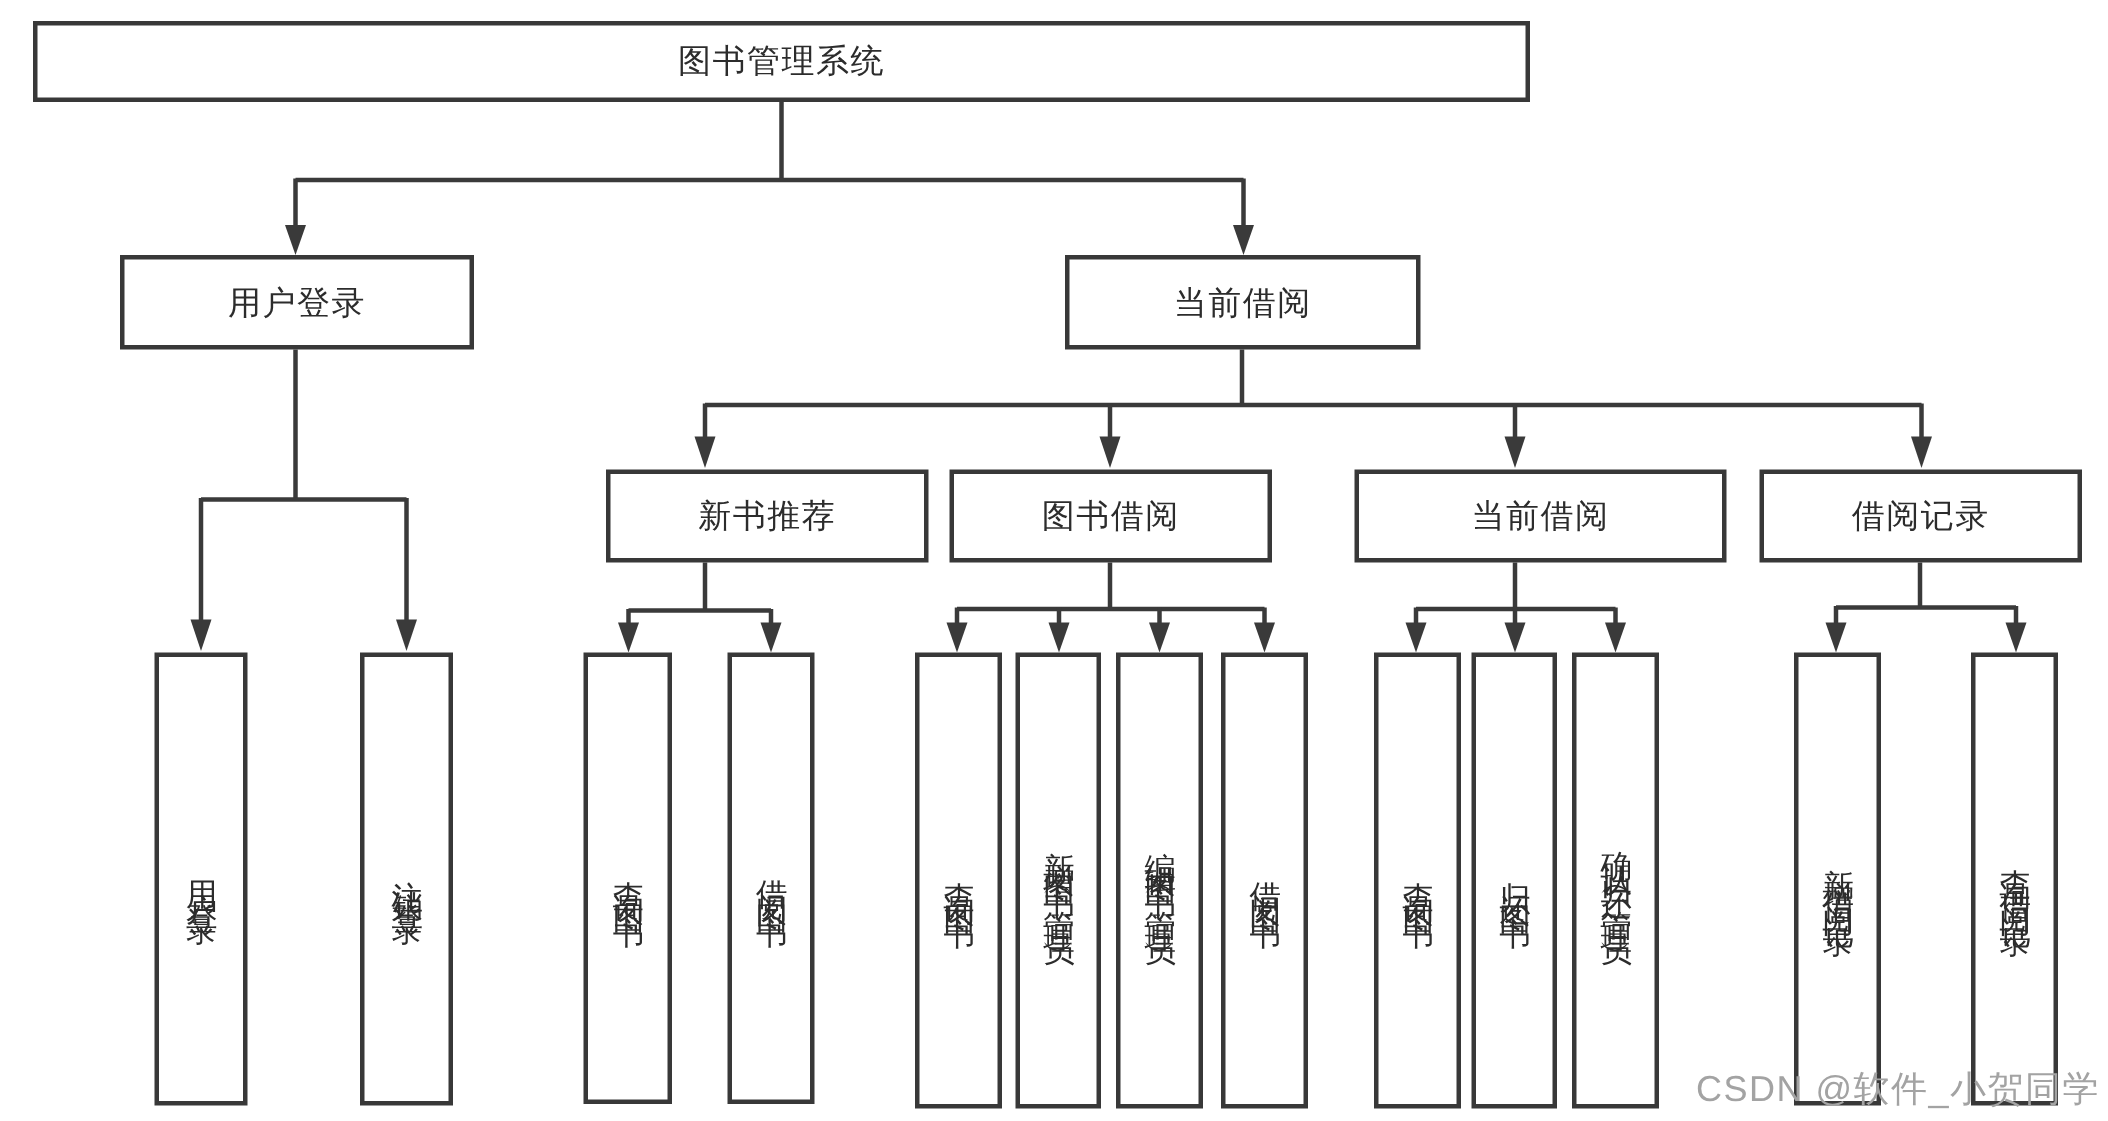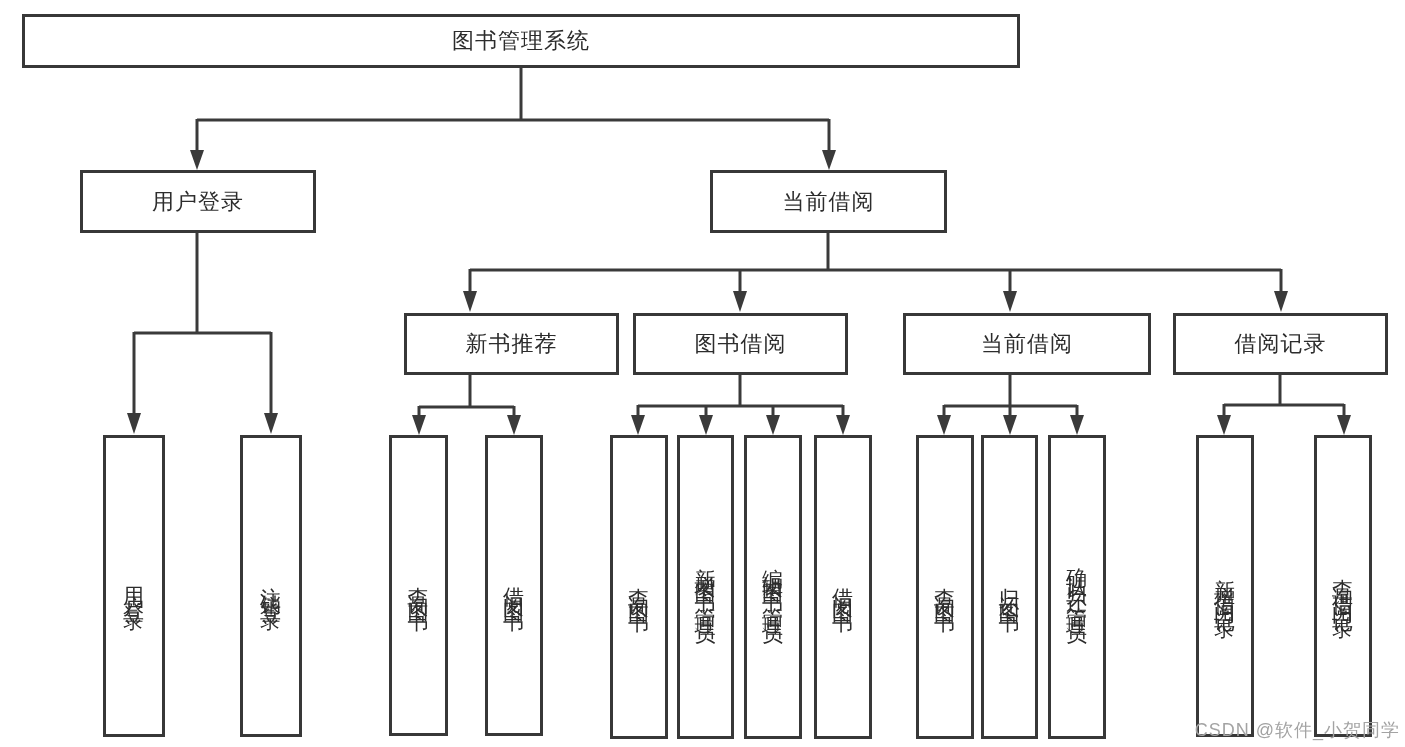--- a/index.html
+++ b/index.html
@@ -46,21 +46,21 @@
     writing-mode: vertical-rl;
     text-orientation: mixed;
     letter-spacing: 8px;
     line-height: 1;
     white-space: nowrap;
   }
   #watermark {
     position: absolute;
     right: 5px;
     bottom: 5px;
-    font-size: 18px;
+    font-size: 24px;
     color: var(--watermark, #a3a3a3);
     letter-spacing: 1px;
     pointer-events: none;
   }
 </style>
 </head>
 <body>
 
 <div id="canvas" style="--line: #3a3a3a; --border: #383838; --text: #2c2c2c; --bg: #ffffff; --watermark: #a3a3a3;">
 

